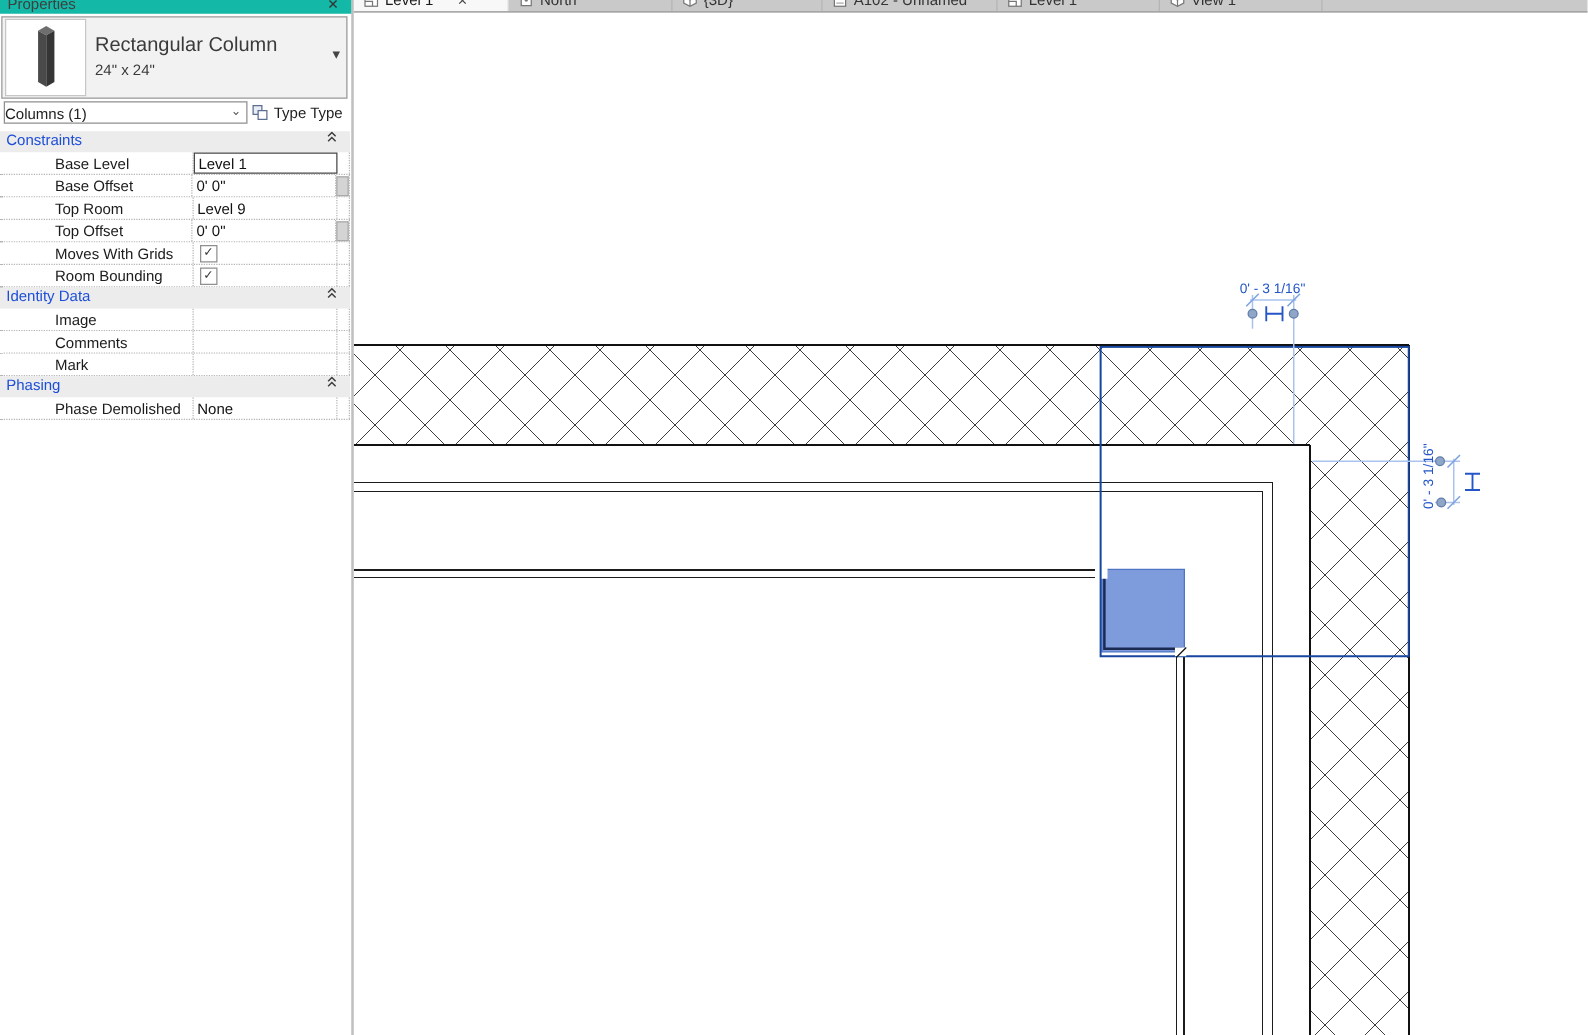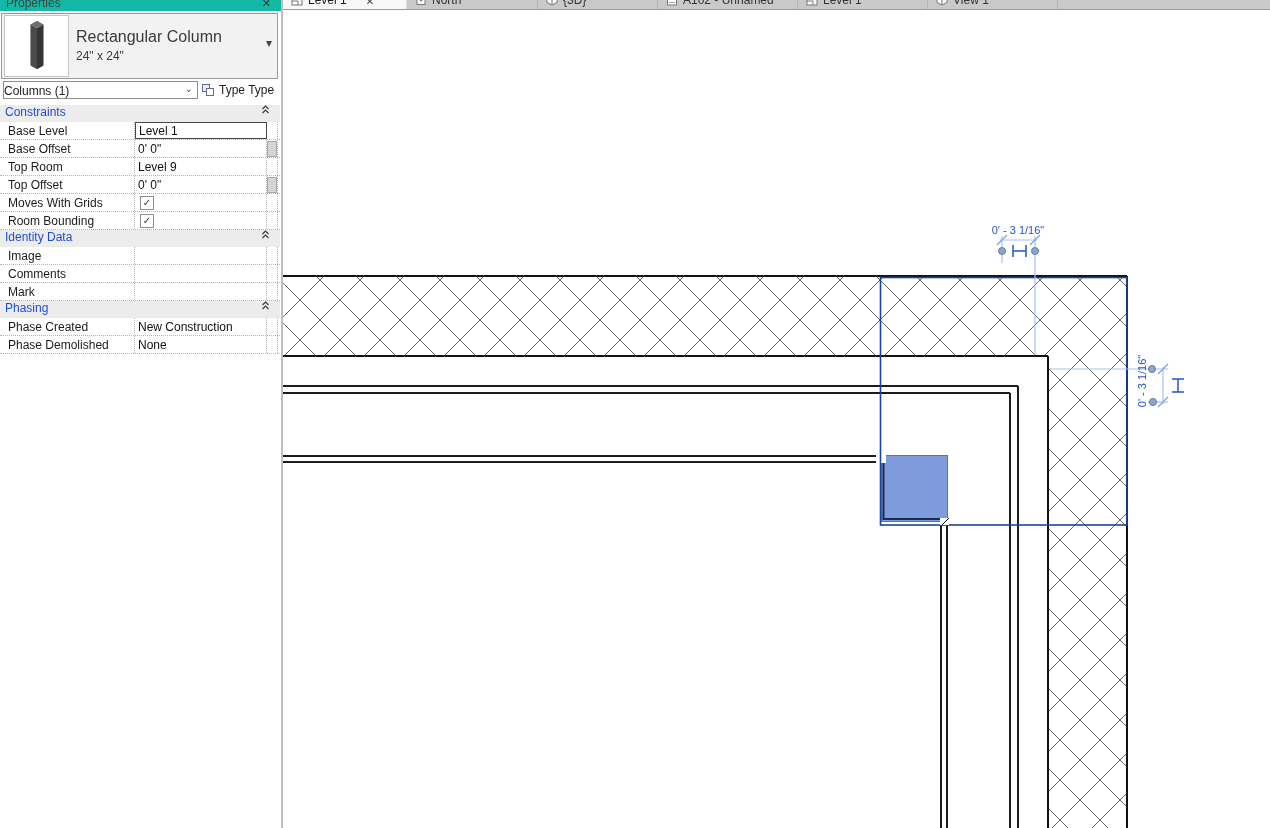--- a/index.html
+++ b/index.html
@@ -48,21 +48,21 @@
   }
   
   .grid{position:absolute;left:0;top:105px;width:280px;}
   .sec-header{
     height:17px;background:#ececec;display:flex;
     padding-left:5px;font-size:12px;color:#1d4ed8;box-sizing:border-box;
   }
   .sec-chev{margin-left:auto;margin-right:10px;display:flex;}
   .prow{
     height:18px;display:flex;box-sizing:border-box;
-    border-bottom:1px dotted #b5b5b5;font-size:12px;background:#fff;
+    border-bottom:1px dotted #b5b5b5;font-size:12px;background:#fff;padding-left:36px;
   }
   .plabel{
     width:135px;box-sizing:border-box;padding-left:8px;color:#1b1b1b;
     display:flex;align-items:center;border-right:1px dotted #b5b5b5;
     white-space:nowrap;overflow:hidden;
   }
   .pvalue{
     width:132px;box-sizing:border-box;padding-left:3px;color:#111;
     display:flex;align-items:center;border-right:1px dotted #b5b5b5;
     white-space:nowrap;overflow:hidden;
@@ -212,25 +212,20 @@
 
     <div class="sec-header">
       <span>Phasing</span>
       <span class="sec-chev">
         <svg width="9" height="9" viewBox="0 0 9 9">
             <path d="M1.5,4 L4.5,1 L7.5,4 M1.5,8 L4.5,5 L7.5,8" fill="none" stroke="#3c3c3c" stroke-width="1.2"></path>
           </svg>
       </span>
     </div>
 
-    <div class="prow">
-      <div class="plabel">Phase Created</div>
-      <div class="pvalue">New Construction</div>
-      <div class="pside"></div>
-    </div>
     <div class="prow">
       <div class="plabel">Phase Demolished</div>
       <div class="pvalue">None</div>
       <div class="pside"></div>
     </div>
 
   </div>
 </div>
 
 <div class="tabstrip">

